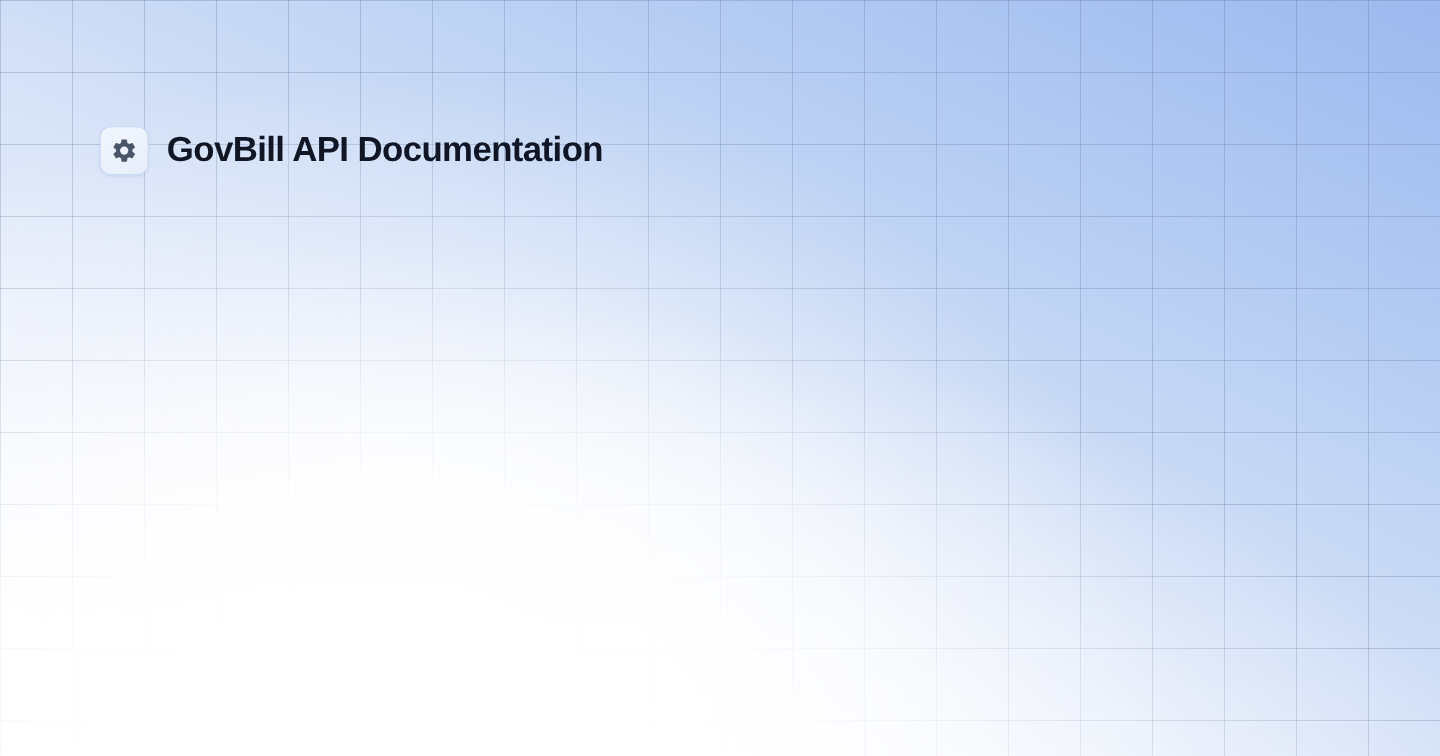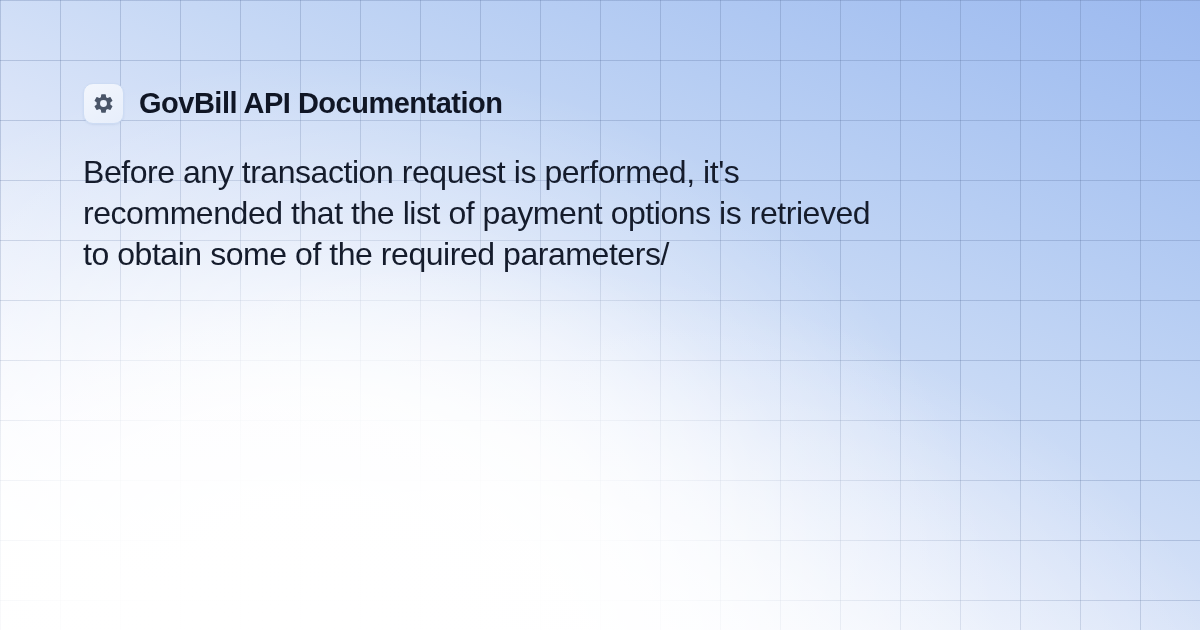--- a/index.html
+++ b/index.html
@@ -80,21 +80,21 @@
         rgba(255,255,255,0.95) 0%,
         rgba(255,255,255,0.70) 35%,
         rgba(255,255,255,0.0) 72%);
   }
 
   
 
   .content {
     position: absolute;
     inset: 0;
-    padding: 82px 80px 0 83px;
+    padding: 104px 80px 0 83px;
   }
 
   
   .brand {
     display: flex;
     align-items: center;
     gap: 15px;
     height: 42px;
   }
 
@@ -162,16 +162,15 @@
         <span>
           <svg width="23" height="23" viewBox="0 0 24 24" aria-hidden="true">
             <path fill="#4a5568" d="M19.14 12.94c.04-.31.06-.63.06-.94s-.02-.63-.07-.94l2.03-1.58a.49.49 0 0 0 .12-.61l-1.92-3.32a.49.49 0 0 0-.59-.22l-2.39.96a7.03 7.03 0 0 0-1.62-.94l-.36-2.54a.48.48 0 0 0-.48-.41h-3.84a.48.48 0 0 0-.48.41l-.36 2.54c-.59.24-1.13.56-1.62.94l-2.39-.96a.48.48 0 0 0-.59.22L2.74 8.87c-.12.21-.07.47.12.61l2.03 1.58c-.05.31-.09.64-.09.94s.02.63.07.94l-2.03 1.58a.49.49 0 0 0-.12.61l1.92 3.32c.12.22.37.29.59.22l2.39-.96c.5.38 1.03.7 1.62.94l.36 2.54c.05.24.25.41.48.41h3.84c.24 0 .44-.17.48-.41l.36-2.54c.59-.24 1.13-.56 1.62-.94l2.39.96c.22.08.47 0 .59-.22l1.92-3.32a.49.49 0 0 0-.12-.61l-2.01-1.58zM12 15.6A3.6 3.6 0 1 1 12 8.4a3.6 3.6 0 0 1 0 7.2z"></path>
           </svg>
         </span>
       </div>
       <div class="brand-title">GovBill API Documentation</div>
     </div>
 
 
-    <p class="hero-desc">Before any transaction request is performed, it's recommended that the list of payment options is retrieved to obtain some of the required parameters/</p>
 
   </div>
 </div>
 
 </body></html>

